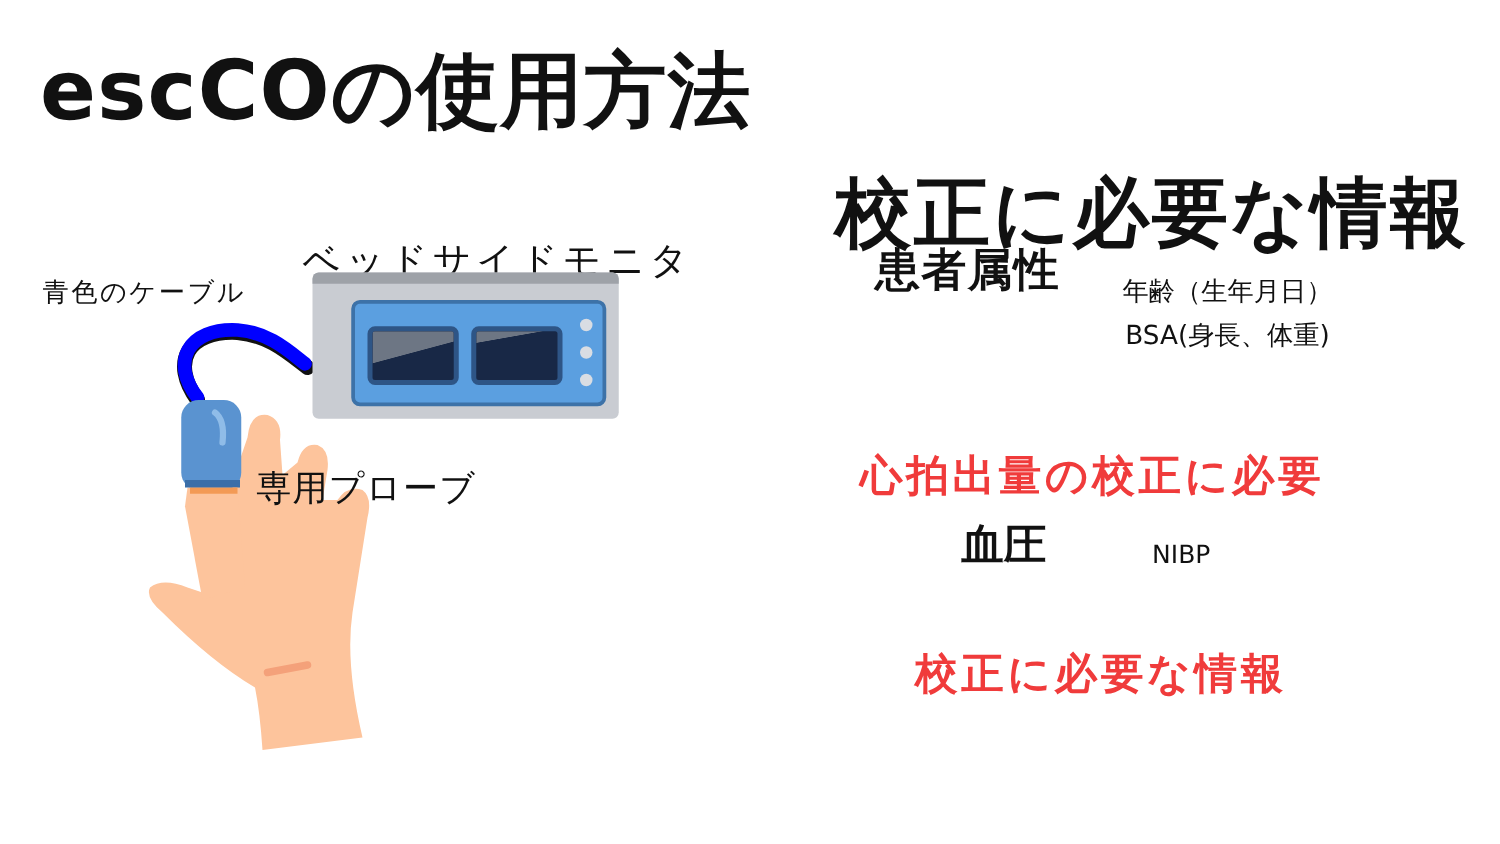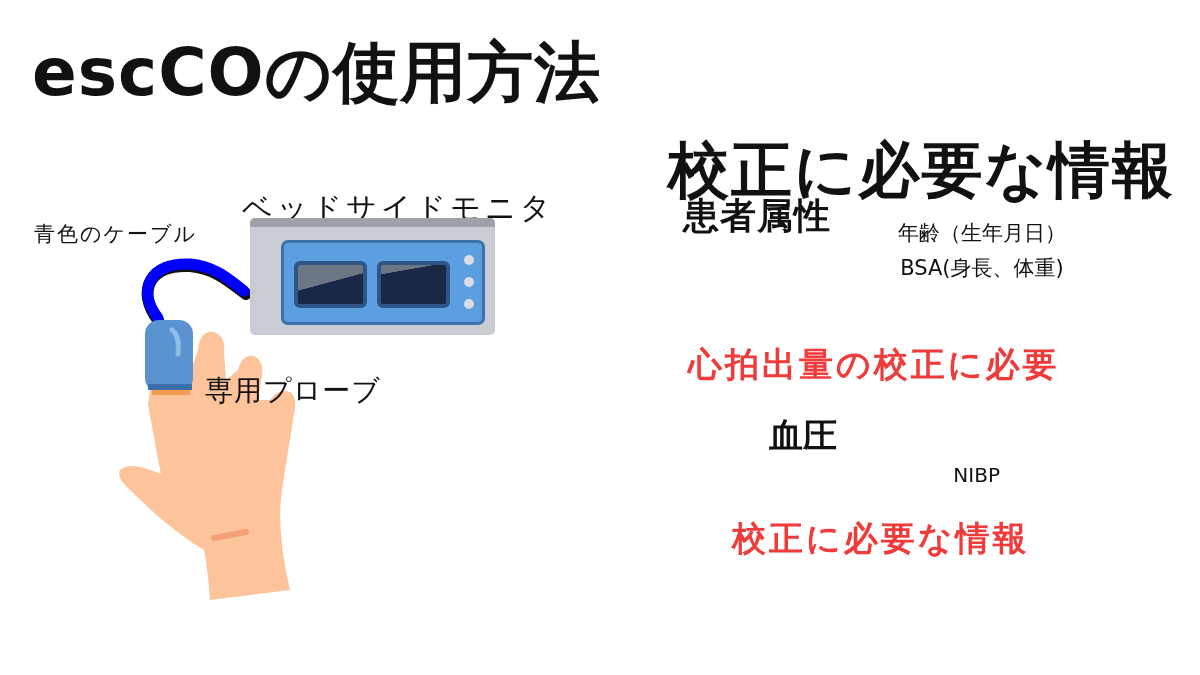--- a/index.html
+++ b/index.html
@@ -7,26 +7,26 @@
     width: 1200px; height: 675px; background: #ffffff; position: relative; overflow: hidden;
     font-family: "DejaVu Sans", "Liberation Sans", sans-serif; color: #111;
   }
   .abs { position: absolute; white-space: nowrap; }
   .title { left: 32px; top: 28px; font-size: 66px; font-weight: bold; letter-spacing: 1px; }
   .label-monitor { left: 242px; top: 188px; font-size: 30px; letter-spacing: 4px; }
   .label-cable { left: 34px; top: 220px; font-size: 21px; letter-spacing: 2px; }
   .label-probe { left: 205px; top: 372px; font-size: 28px; letter-spacing: 1px; }
 
   .h-calib { left: 668px; top: 130px; font-size: 61px; font-weight: bold; letter-spacing: 2px; }
-  .h-patient { left: 683px; top: 192px; font-size: 36px; font-weight: bold; letter-spacing: 1px; }
+  .h-patient { left: 700px; top: 192px; font-size: 36px; font-weight: bold; letter-spacing: 1px; }
   .pat-list { left: 872px; top: 216px; width: 220px; text-align: center; font-size: 21px; line-height: 35px; }
   .red { color: #f03b3b; font-weight: bold; letter-spacing: 3px; }
-  .note1 { left: 688px; top: 342px; font-size: 34px; }
+  .note1 { left: 688px; top: 358px; font-size: 34px; }
   .h-bp { left: 733px; top: 413px; font-size: 34px; font-weight: bold; margin-left: 36px; }
-  .bp-list { left: 890px; top: 426px; width: 110px; text-align: right; font-size: 20px; line-height: 35px; margin-top: 32px; }
+  .bp-list { left: 890px; top: 426px; width: 110px; text-align: center; font-size: 20px; line-height: 35px; }
   .note2 { left: 732px; top: 516px; font-size: 34px; }
 
   
   .monitor { left: 250px; top: 218px; width: 245px; height: 117px; background: #c9ccd2; border-radius: 5px; }
   .monitor .topbar { position: absolute; left: 0; top: 0; width: 100%; height: 9px; background: #9ea2a8; border-radius: 5px 5px 0 0; }
   .monitor .panel { position: absolute; left: 31px; top: 22px; width: 204px; height: 85px; background: #5b9fe0; border: 3px solid #3d72a8; border-radius: 7px; box-sizing: border-box; }
   .screen { position: absolute; top: 18px; width: 73px; height: 47px; background: #182846; border: 4px solid #2e5586; border-radius: 6px; box-sizing: border-box; overflow: hidden; }
   .screen.s1 { left: 10px; }
   .screen.s2 { left: 93px; }
   .screen .glare { position: absolute; left: 0; top: 0; width: 100%; height: 100%; background: linear-gradient(165deg, #6d7684 45%, transparent 46%); }

